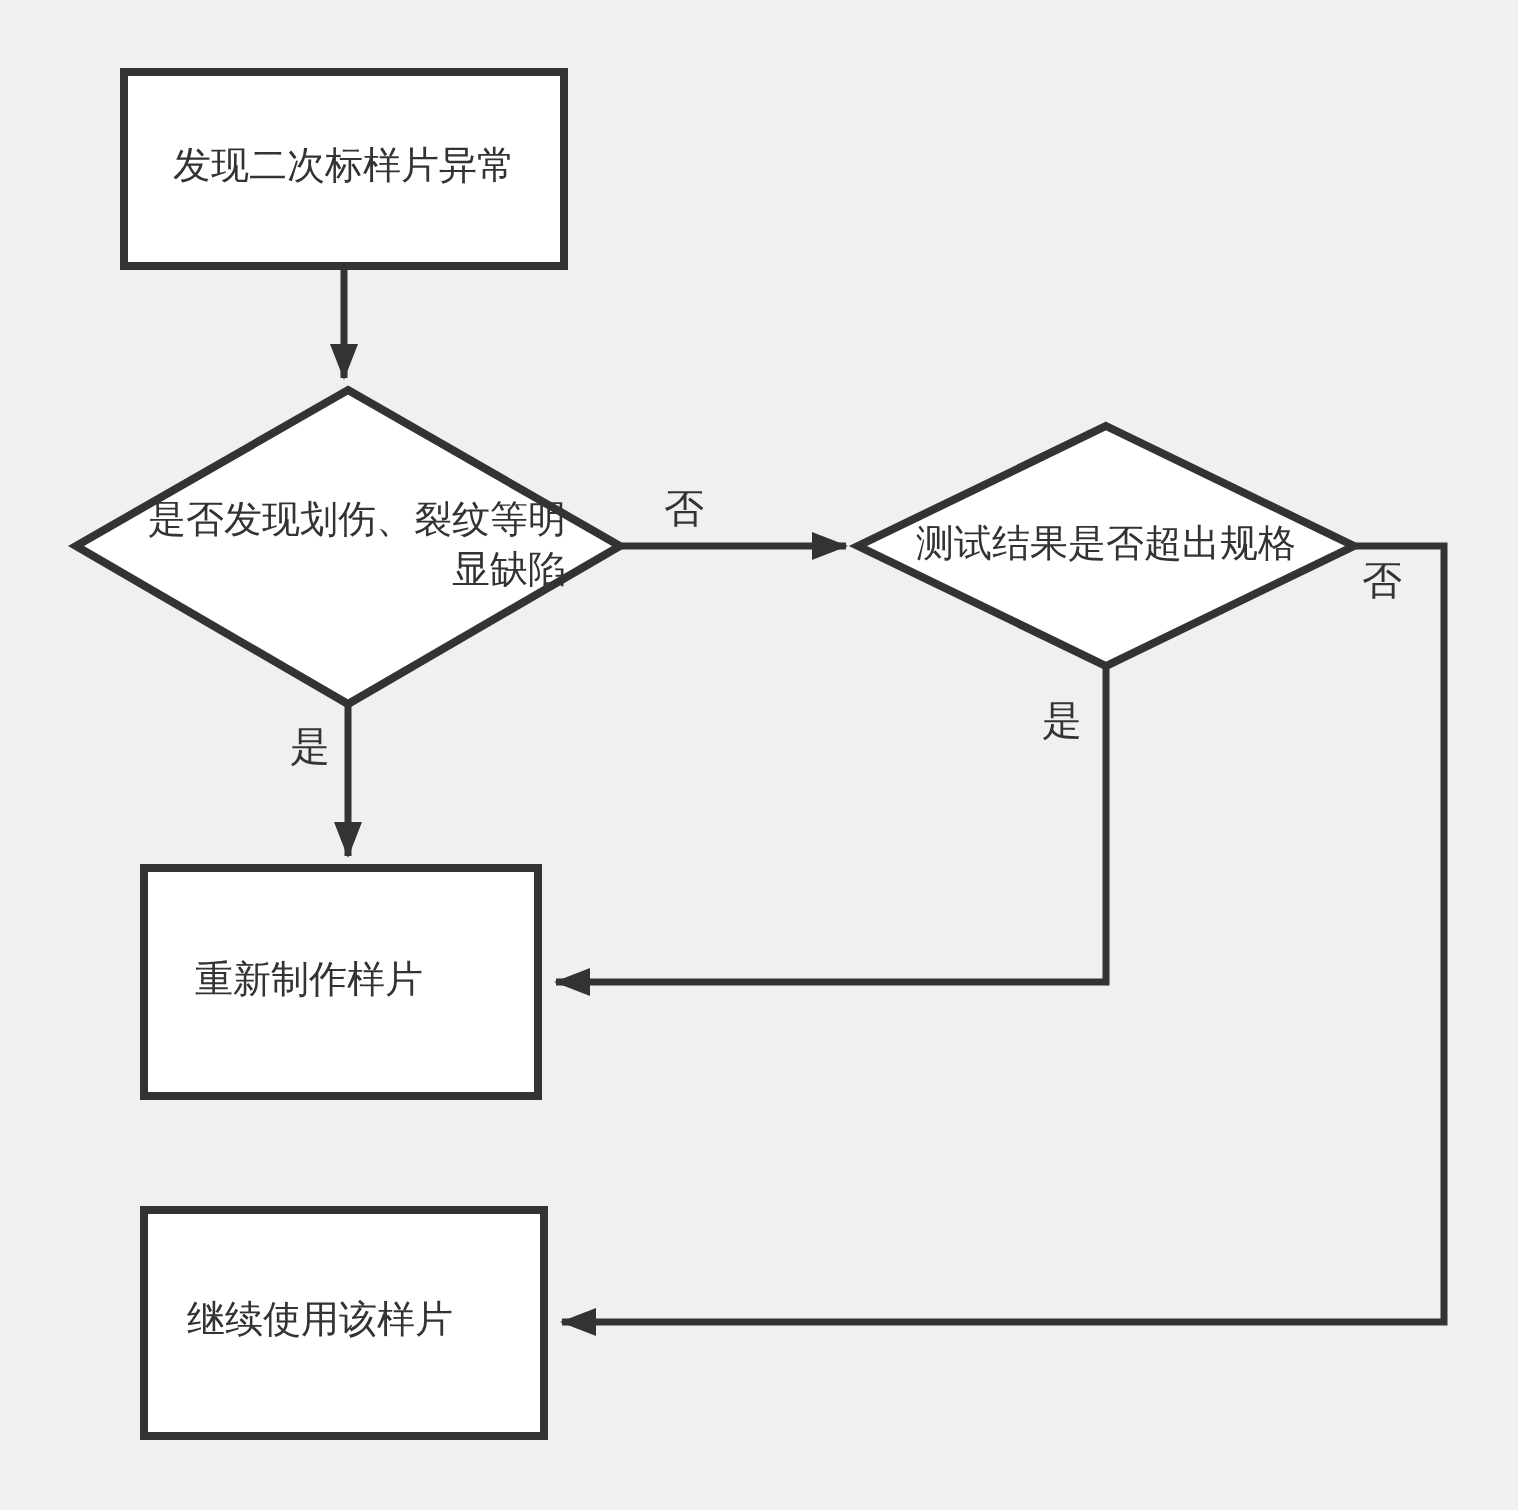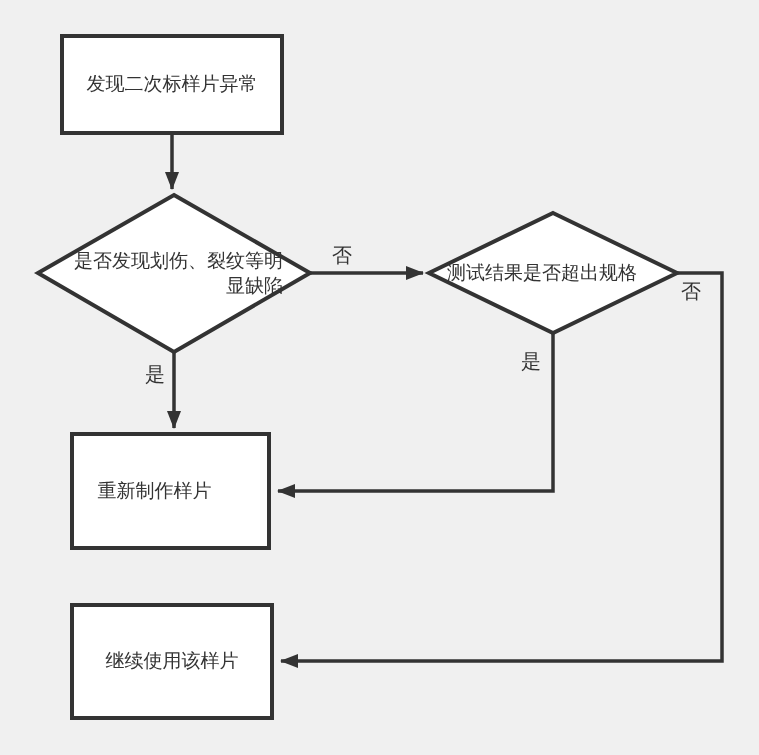--- a/index.html
+++ b/index.html
@@ -79,25 +79,25 @@
     <polygon class="shape" points="174,195 310,273 174,352 38,273"></polygon>
     <polygon class="shape" points="553,213 677,273 553,333 429,273"></polygon>
     <rect class="shape" x="72" y="434" width="197" height="114"></rect>
     <rect class="shape" x="72" y="605" width="200" height="113"></rect>
   </svg>
 
   <div class="node-label" style="left:62px; top:36px; width:220px; height:97px;">发现二次标样片异常</div>
 
   <div class="node-label" style="left:65px; top:195px; width:218px; height:157px;">是否发现划伤、裂纹等明显缺陷</div>
 
-  <div class="node-label" style="left:422px; top:213px; width:240px; height:120px;">测试结果是否超出规格</div>
+  <div class="node-label" style="left:433px; top:213px; width:240px; height:120px;">测试结果是否超出规格</div>
 
   <div class="node-label" style="left:56px; top:434px; width:197px; height:114px;">重新制作样片</div>
 
-  <div class="node-label" style="left:72px; top:605px; width:200px; height:113px;">继续使用该样片</div>
+  <div class="node-label" style="left:60px; top:605px; width:200px; height:113px;">继续使用该样片</div>
 
   <span class="edge-label" style="left:342px; top:255px;">否</span>
 
   <span class="edge-label" style="left:155px; top:374px;">是</span>
 
   <span class="edge-label" style="left:531px; top:361px;">是</span>
 
   <span class="edge-label" style="left:691px; top:291px;">否</span>
 
 </div>

